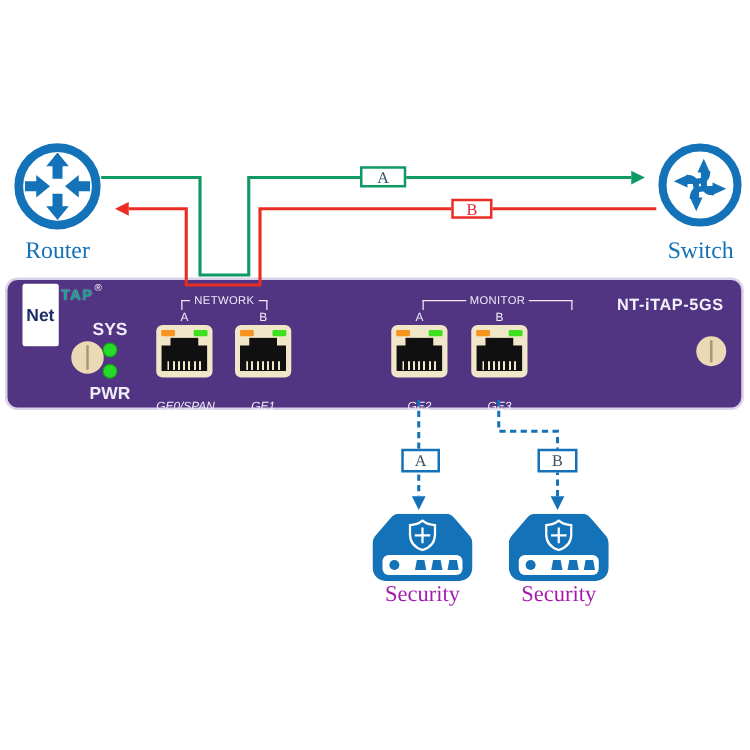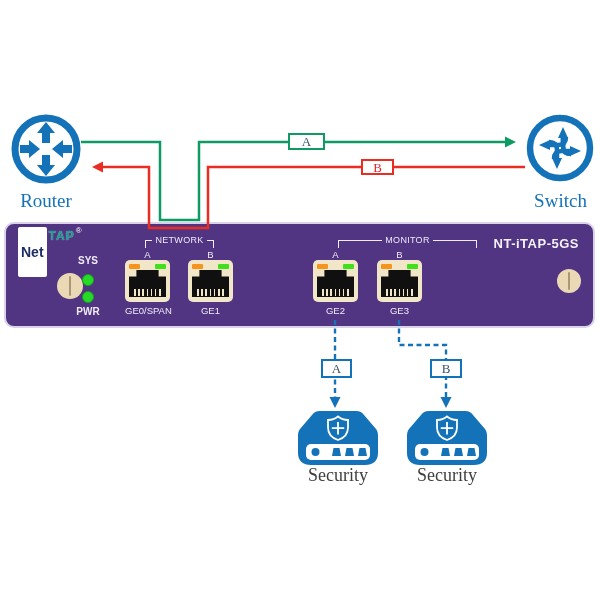--- a/index.html
+++ b/index.html
@@ -14,21 +14,21 @@
   .flow-box{position:absolute;z-index:4;background:#fff;border:2px solid #000;box-sizing:border-box;
             display:flex;align-items:center;justify-content:center;
             font-family:"Liberation Serif",serif;font-size:13px;line-height:1;}
   .flow-box.green{border-color:#0f9a63;color:#3a5666;}
   .flow-box.red{border-color:#ea2c23;color:#e02531;}
   .flow-box.blue{border-color:#1372b8;color:#3a5166;}
 
   
   .node-label{position:absolute;text-align:center;color:#1372b8;
               font-family:"Liberation Serif",serif;font-size:19px;z-index:2;}
-  .sec-label{position:absolute;text-align:center;color:#404040;
+  .sec-label{position:absolute;text-align:center;color:#a21caf;
              font-family:"Liberation Serif",serif;font-size:18px;z-index:2;}
 
   
   .panel{position:absolute;left:4px;top:222px;width:591px;height:106px;background:#513482;
          border:2px solid #d9d2e8;border-radius:10px;box-sizing:border-box;z-index:1;}
   .panel *{box-sizing:border-box;}
 
   .logo{position:absolute;left:12px;top:3px;display:flex;align-items:flex-start;}
   .logo-net{background:#fff;color:#1d2e66;font-weight:bold;font-size:14px;line-height:18px;
             padding:16px 3px;border-radius:2px;}
@@ -36,41 +36,41 @@
             text-shadow:0 0 1px rgba(255,255,255,.75);}
   .logo-reg{color:#fff;font-size:8px;line-height:8px;margin-left:1px;}
 
   .model{position:absolute;right:14px;top:12px;color:#f4f1fa;font-size:13px;font-weight:bold;
          letter-spacing:.5px;padding-left:23px;}
 
   .screw{position:absolute;border-radius:50%;background:#ead9b4;}
   .screw::after{content:"";position:absolute;left:50%;top:3px;bottom:3px;width:2.5px;
                 margin-left:-1.25px;background:rgba(90,70,40,.45);border-radius:1px;}
 
-  .led-text{position:absolute;width:40px;text-align:center;color:#f0ecf8;font-size:10px;font-weight:bold;}
+  .led-text{position:absolute;width:40px;text-align:center;color:#f0ecf8;font-size:14px;font-weight:bold;}
   .led-dot{position:absolute;width:12px;height:12px;border-radius:50%;background:#27d929;
            border:1px solid #14a618;}
 
   .bracket{position:absolute;display:flex;align-items:flex-start;}
   .bkt{flex:1;height:8px;border-top:1.5px solid #efeaf8;}
   .bkt.l{border-left:1.5px solid #efeaf8;}
   .bkt.r{border-right:1.5px solid #efeaf8;}
   .bkt-label{color:#efeaf8;font-size:9px;line-height:9px;margin-top:-4.5px;padding:0 3px;
              letter-spacing:.3px;white-space:nowrap;}
 
   .port-block{position:absolute;top:26px;width:45px;text-align:center;}
   .port-letter{color:#efeaf8;font-size:9.5px;line-height:10px;height:10px;}
   .rj45{position:relative;width:45px;height:42px;background:#f1e6c8;border-radius:5px;margin:0 auto;}
   .led-o{position:absolute;left:4px;top:4px;width:11px;height:5px;border-radius:1px;background:#f7941d;}
   .led-g{position:absolute;right:4px;top:4px;width:11px;height:5px;border-radius:1px;background:#3fe01c;}
   .jack{position:absolute;left:4px;top:10px;width:37px;height:27px;background:#101010;
         clip-path:polygon(0 24%,20% 24%,20% 0,80% 0,80% 24%,100% 24%,100% 100%,0 100%);}
   .pins{position:absolute;left:5px;right:5px;bottom:1px;height:7px;
         background:repeating-linear-gradient(90deg,#f1e6c8 0 1.5px,transparent 1.5px 4.2px);}
-  .port-name{color:#f0ecf8;font-size:9.5px;margin-top:3px;white-space:nowrap;}
+  .port-name{color:#f0ecf8;font-size:9.5px;margin-top:18px;white-space:nowrap;font-style:italic;}
 </style>
 </head>
 <body>
 
 <div class="canvas">
 
   <svg class="connectors" width="600" height="600" viewBox="0 0 600 600">
 
     <path d="M81,142 H160 V220 H199 V142 H505" fill="none" stroke="#0f9a63" stroke-width="2.5"></path>
     <polygon points="505,136.5 505,147.5 516,142" fill="#0f9a63"></polygon>
@@ -147,21 +147,21 @@
     <div class="led-dot" style="left:76px;top:50px;"></div>
     <div class="led-dot" style="left:76px;top:67px;"></div>
     <div class="led-text" style="left:62px;top:82px;text-align:center;">PWR</div>
 
     <div class="bracket" style="left:139px;top:16px;width:69px;">
       <span class="bkt l"></span>
       <span class="bkt-label">NETWORK</span>
       <span class="bkt r"></span>
     </div>
 
-    <div class="bracket" style="left:332px;top:16px;width:139px;">
+    <div class="bracket" style="left:332px;top:16px;width:120px;">
       <span class="bkt l"></span>
       <span class="bkt-label">MONITOR</span>
       <span class="bkt r"></span>
     </div>
 
     <div class="port-block" style="left:119px;">
       <div class="port-letter">A</div>
       <div class="rj45">
         <span class="led-o"></span>
         <span class="led-g"></span>

